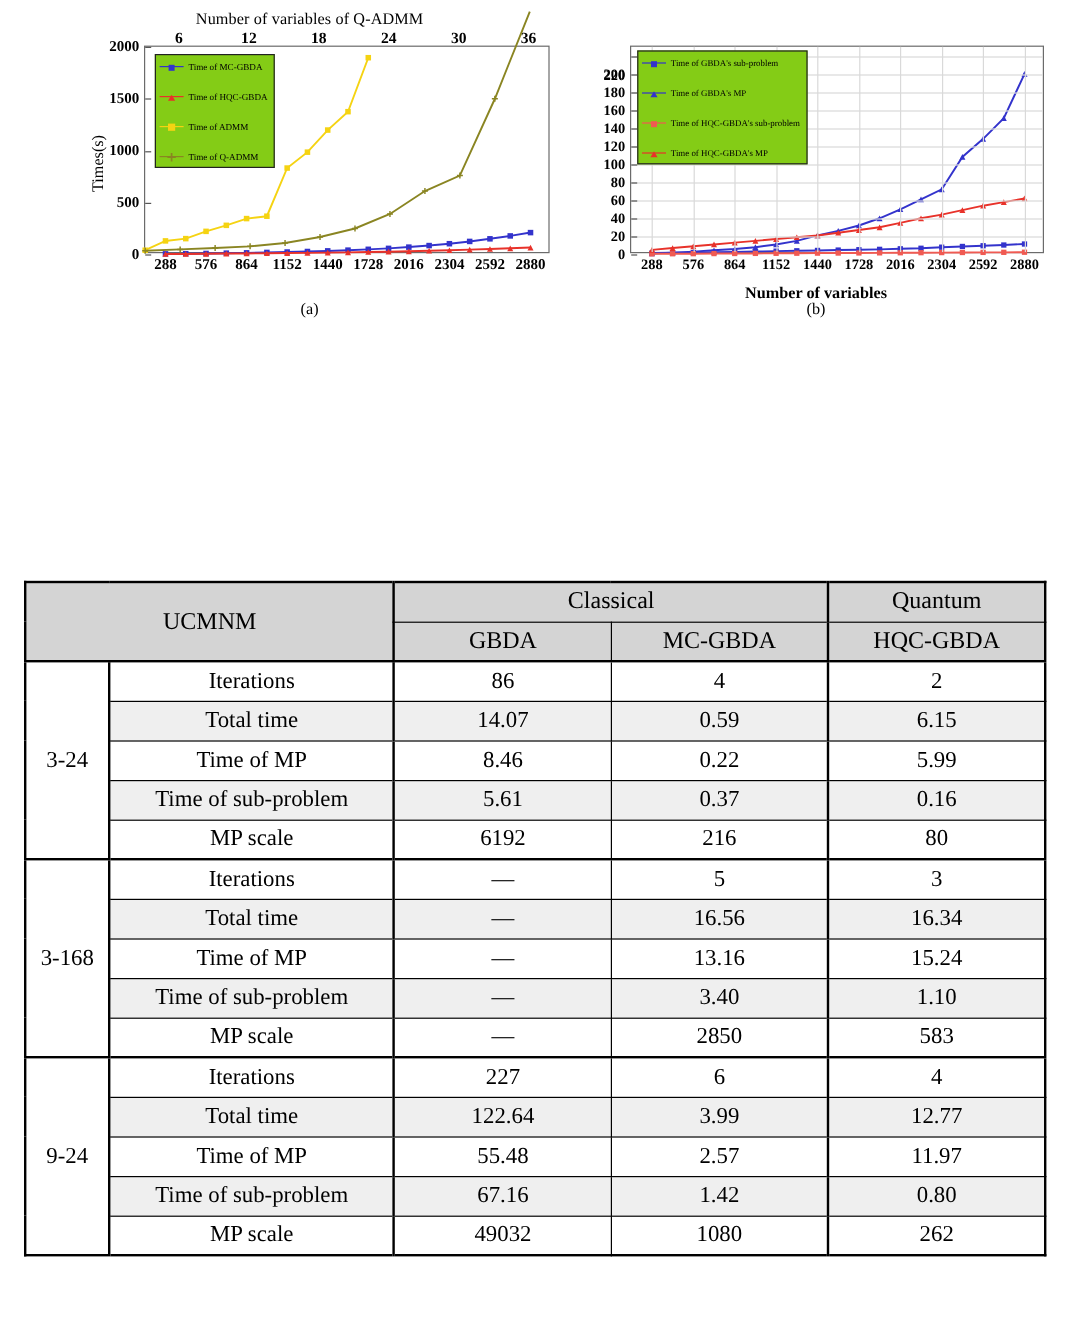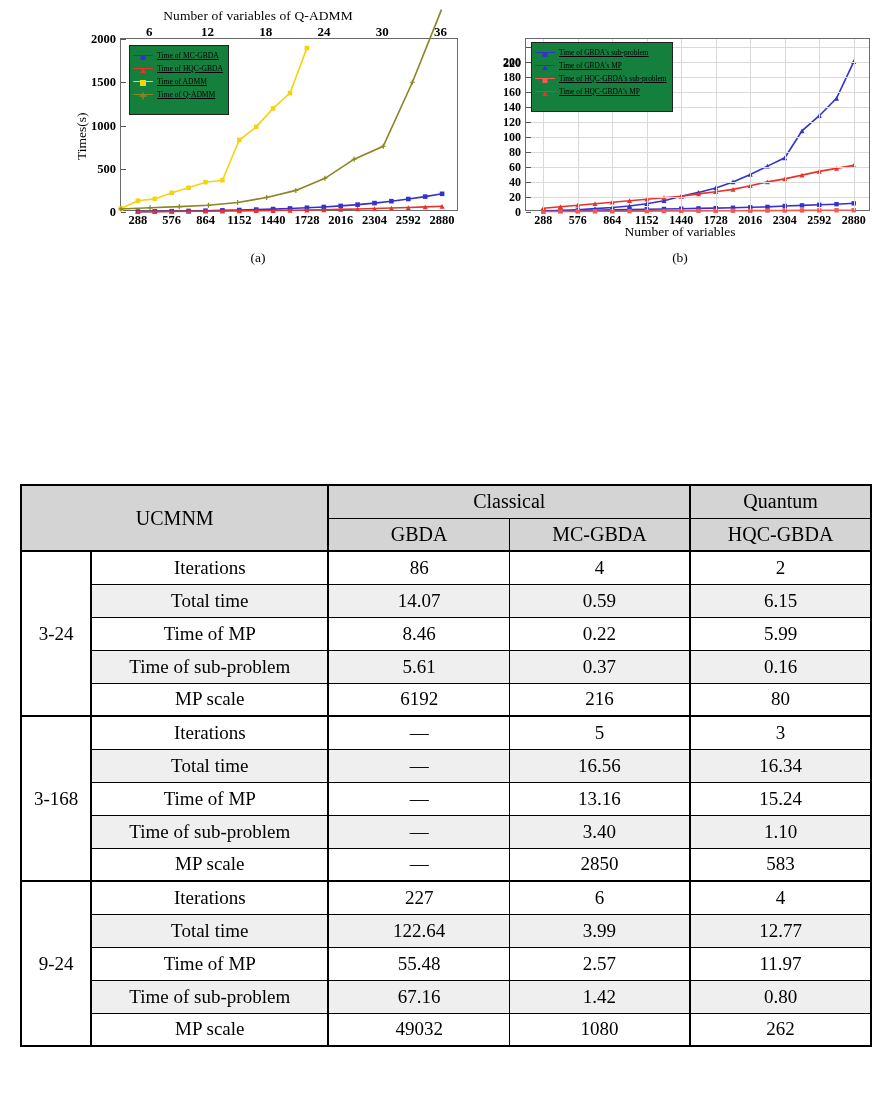--- a/index.html
+++ b/index.html
@@ -63,38 +63,37 @@
     transform:rotate(-90deg);
     transform-origin:0 0;
     font-size:13.5px;white-space:nowrap;
   }
   .ylabel-a{left:26px;top:160px;}
 
   .xlabel{
     position:absolute;text-align:center;font-size:13.5px;white-space:nowrap;
   }
   .xlabel-a{left:0;right:0;top:228px;}
-  .xlabel-b{left:0;right:0;top:224px;}
+  .xlabel-b{left:0;right:0;top:236px;font-weight:bold;}
 
   .subcap{
     position:absolute;left:0;right:0;top:250px;
     text-align:center;font-size:13.5px;
   }
 
   .legend{
     position:absolute;
-    border:1.4px solid #222;background:#15803d;
-    padding:3px 5px 14px 3px;
+    border:1.4px solid #222;background:#84cc16;
+    padding:3px 5px 3px 3px;
     z-index:5;
-    text-decoration:underline;
   }
   .legend-a{left:8px;top:6px;}
   .legend-b{left:5px;top:3px;}
   .legend-row{display:flex;align-items:center;height:12px;white-space:nowrap;}
-  .legend-row + .legend-row{margin-top:1px;}
+  .legend-row + .legend-row{margin-top:13px;}
   .lgline{width:20px;height:0;border-top:1.6px solid #000;position:relative;margin-right:4px;flex:0 0 20px;}
   .lgmark{position:absolute;left:50%;top:50%;transform:translate(-50%,-50%);}
   .lgtxt{font-size:7.6px;font-family:"Liberation Serif",serif;}
   .lgtxt-b{font-size:7.4px;}
 
   svg.series{position:absolute;left:0;top:0;overflow:visible;}
 
   
   .figcap{
     position:absolute;left:18px;width:856px;top:282px;

